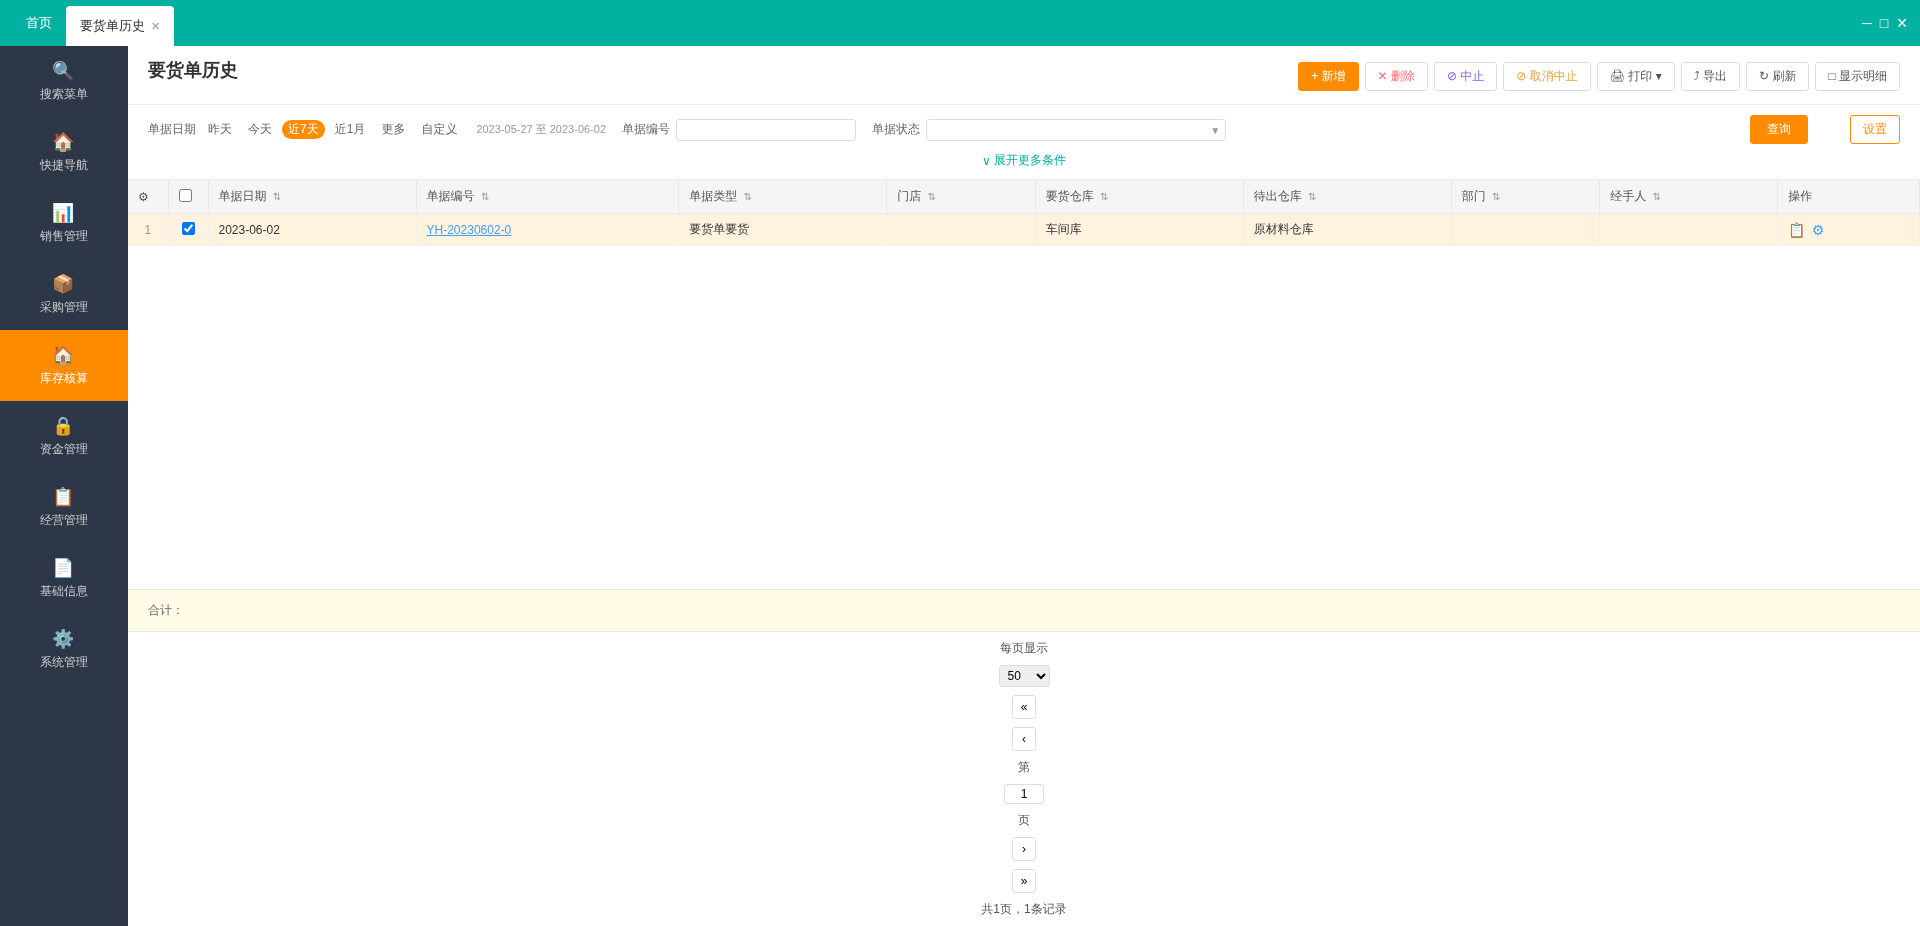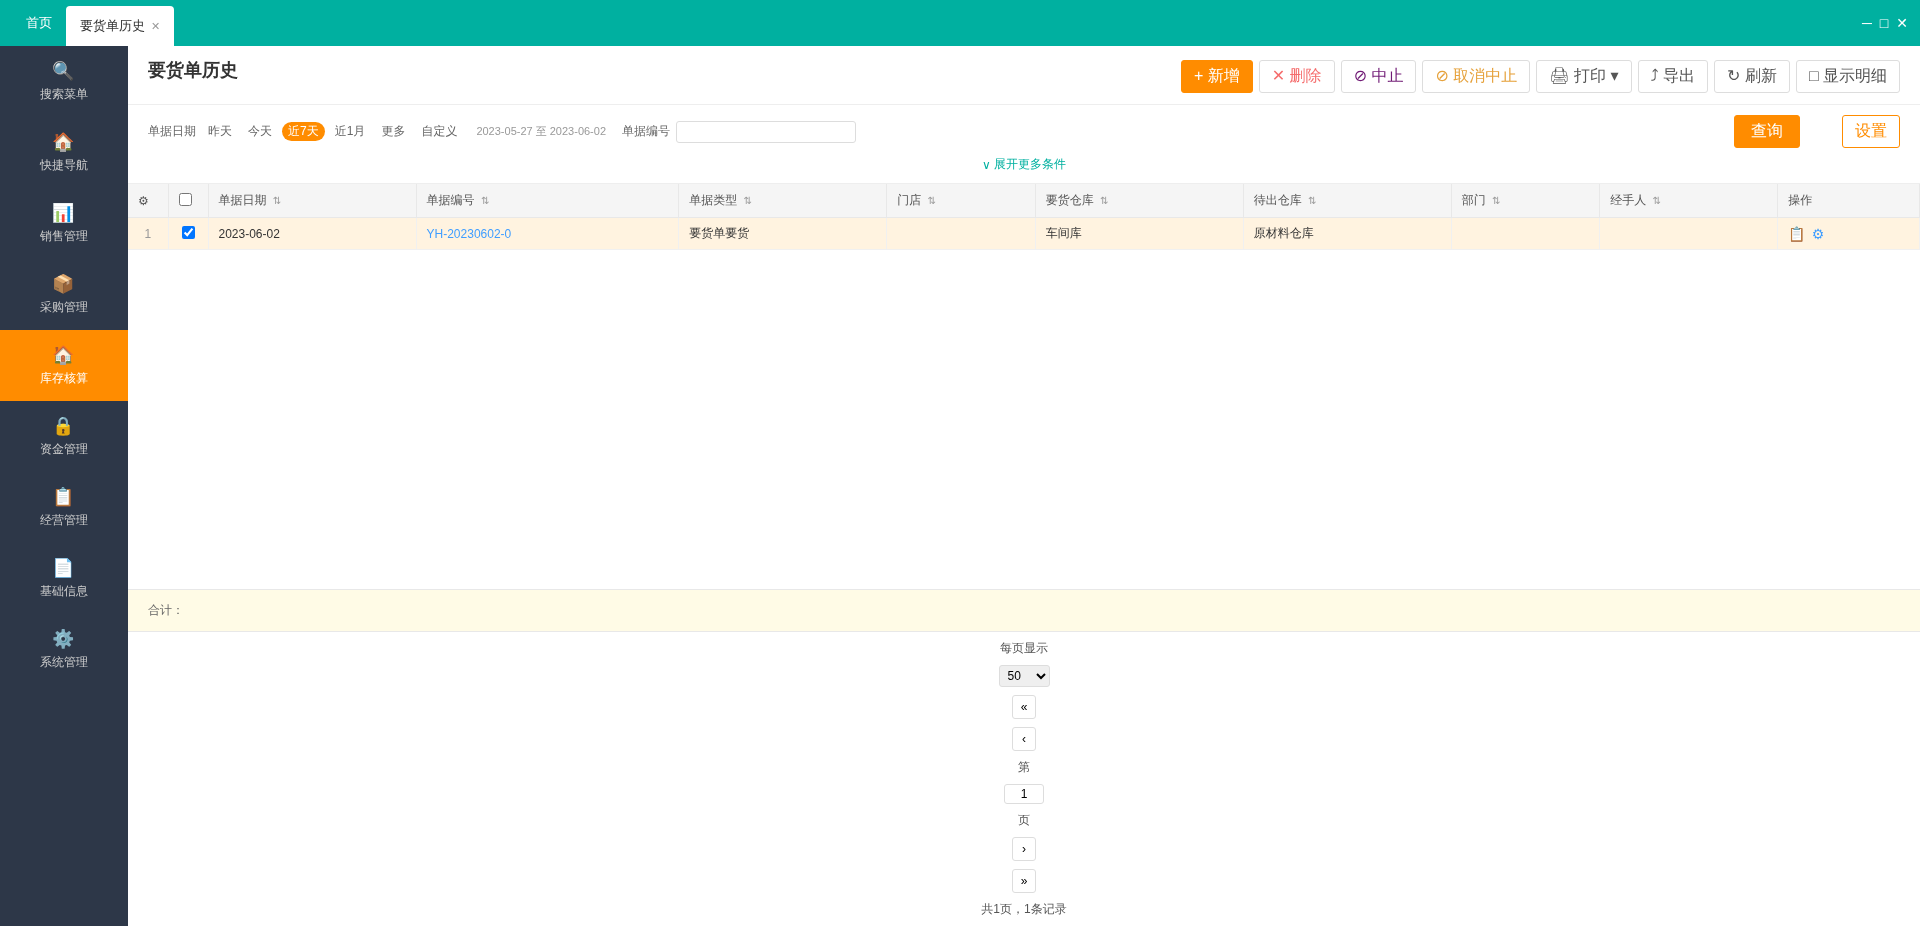--- a/index.html
+++ b/index.html
@@ -21,21 +21,21 @@
     
     .top-bar-left { display: flex; align-items: flex-start; flex: 1; }
     .top-bar-right { display: flex; align-items: center; gap: 8px; }
     .top-bar-icon { color: white; font-size: 14px; cursor: pointer; }
 
     
     .sidebar-item { display: flex; flex-direction: column; align-items: center; justify-content: center; padding: 14px 0; cursor: pointer; color: #ccc; font-size: 12px; gap: 4px; }
     .sidebar-item.active { background: #ff8c00; color: white; }
     .sidebar-item .icon { font-size: 18px; }
     .page-title { font-size: 18px; font-weight: bold; color: #333; margin-bottom: 12px; }
-    .btn { padding: 5px 12px; border-radius: 3px; border: 1px solid #ddd; cursor: pointer; font-size: 16px; background: white; color: #555; display: flex; align-items: center; gap: 3px; }
+    .btn { padding: 5px 12px; border-radius: 3px; border: 1px solid #ddd; cursor: pointer; font-size: 12px; background: white; color: #555; display: flex; align-items: center; gap: 3px; }
     .btn-primary { background: #ff8c00; color: white; border-color: #ff8c00; }
     .btn-setting { background: white; color: #ff8c00; border-color: #ff8c00; margin-left: 36px; }
     .btn-query { background: #ff8c00; color: white; border-color: #ff8c00; padding: 5px 16px; }
     .btn-danger { color: #f56c6c; }
 
     
     .filter-area { background: white; padding: 10px 20px; border-bottom: 1px solid #eee; }
     .filter-row { display: flex; align-items: center; gap: 16px; flex-wrap: wrap; }
     .filter-group { display: flex; align-items: center; gap: 6px; }
     .filter-label { color: #666; font-size: 12px; white-space: nowrap; }
@@ -51,21 +51,21 @@
 
     
     .table-area { flex: 1; overflow: auto; background: white; margin: 0; }
     .data-table { width: 100%; border-collapse: collapse; font-size: 12px; }
     .data-table th { background: #f5f5f5; padding: 8px 10px; text-align: left; border-bottom: 1px solid #e8e8e8; border-right: 1px solid #e8e8e8; color: #555; font-weight: normal; white-space: nowrap; }
     .data-table td { padding: 7px 10px; border-bottom: 1px solid #f0f0f0; border-right: 1px solid #f0f0f0; color: #333; }
     .data-table tr.selected td { background: #fff3e0; }
     .data-table th .sort-icon { font-size: 10px; color: #999; margin-left: 3px; }
     .col-settings { width: 40px; text-align: center; }
     .col-no { width: 40px; text-align: center; }
-    .link-text { color: #409eff; cursor: pointer; }
+    .link-text { color: #409eff; cursor: pointer; text-decoration: underline; }
     .action-icons { display: flex; gap: 6px; align-items: center; }
     .action-icon { color: #409eff; cursor: pointer; font-size: 14px; }
 
     
     .table-footer { background: #fffbe6; border-top: 1px solid #e8e8e8; padding: 12px 20px; font-size: 12px; color: #666; min-height: 32px; display: flex; align-items: center; }
 
     
     .pagination-bar { background: white; border-top: 1px solid #e8e8e8; padding: 8px 20px; display: flex; align-items: center; justify-content: flex-end; gap: 8px; font-size: 12px; color: #555; flex-direction: column; }
     .page-btn { width: 24px; height: 24px; display: flex; align-items: center; justify-content: center; border: 1px solid #ddd; border-radius: 3px; cursor: pointer; background: white; font-size: 12px; }
     .page-input { width: 40px; border: 1px solid #ddd; border-radius: 3px; padding: 2px 4px; text-align: center; font-size: 12px; }
@@ -142,21 +142,21 @@
 
     <div class="content-area">
       <div class="content-wrapper">
 
         <div style="background:white; padding: 12px 20px 0; border-bottom: 1px solid #eee;">
           <div style="display:flex; align-items:center; justify-content:space-between; margin-bottom: 10px;">
             <span class="page-title">要货单历史</span>
             <div style="display:flex; align-items:center; gap:6px;">
               <button class="btn btn-primary">+ 新增</button>
               <button class="btn btn-danger" style="color:#f56c6c;">✕ 删除</button>
-              <button class="btn" style="color:#701a75;">⊘ 中止</button>
+              <button class="btn" style="color:#8b5cf6;">⊘ 中止</button>
               <button class="btn" style="color:#e6a23c;">⊘ 取消中止</button>
               <button class="btn">🖨 打印 ▾</button>
               <button class="btn">⤴ 导出</button>
               <button class="btn">↻ 刷新</button>
               <button class="btn">□ 显示明细</button>
             </div>
           </div>
         </div>
 
         <div class="filter-area">
@@ -173,20 +173,28 @@
                 <span class="date-btn">自定义</span>
               </div>
               <span class="date-range">2023-05-27 至 2023-06-02</span>
             </div>
 
             <div class="filter-group">
               <span class="filter-label">单据编号</span>
               <input class="filter-input" type="text" style="">
             </div>
 
+            <div class="filter-group" style="flex:1; display:flex; align-items:center; gap:6px;">
+              <span class="filter-label">单据状态</span>
+              <div class="select-wrapper" style="flex:1; max-width:300px;">
+                <select class="filter-select" style="width:100%;">
+                  <option value=""></option>
+                </select>
+              </div>
+            </div>
 
             <div style="display:flex; gap:6px; margin-left:auto;">
               <button class="btn btn-query">查询</button>
               <button class="btn btn-setting">设置</button>
             </div>
           </div>
 
           <div style="display:flex; justify-content:center;">
             <span class="expand-btn">
               <span>∨</span>

